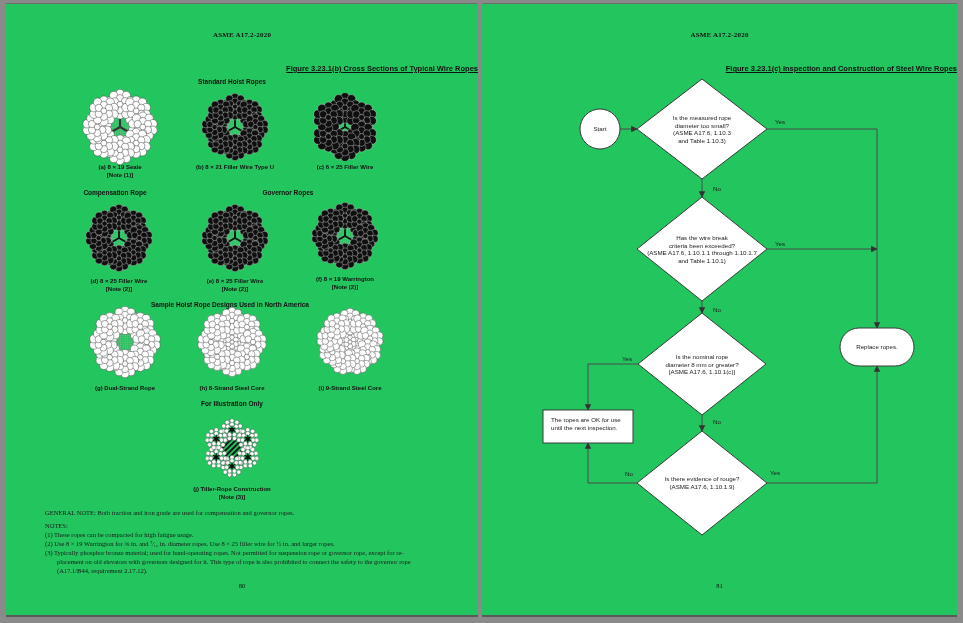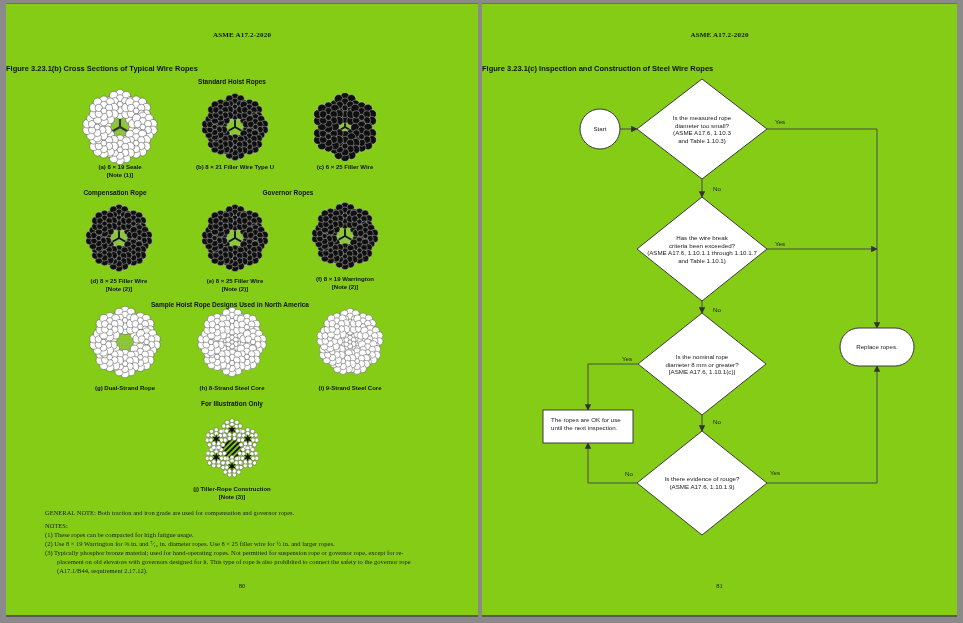--- a/index.html
+++ b/index.html
@@ -2,32 +2,32 @@
 <html><head>
 <meta charset="utf-8">
 <style>
   html,body{margin:0;padding:0;}
   body{
     width:963px;height:623px;position:relative;overflow:hidden;
     background:#8a8a8a;
     font-family:"Liberation Sans",sans-serif;
   }
   .page{
-    position:absolute;top:3px;height:614px;background:#84cc16;
+    position:absolute;top:3px;height:614px;background:#22c55e;
     box-sizing:border-box;border-bottom:2px solid #5a5a5a;border-top:1px solid #6f6f6f;
   }
   #pageL{left:6px;width:472px;}
   #pageR{left:482px;width:475px;}
   .hdr{
     position:absolute;left:0;width:100%;text-align:center;
     font:bold 7px "Liberation Serif",serif;letter-spacing:.2px;color:#111;
   }
   .fig-title{
-    position:absolute;left:0;width:100%;text-align:left;
-    font:bold 7.5px "Liberation Sans",sans-serif;color:#111;white-space:nowrap;
+    position:absolute;left:0;width:100%;text-align:right;
+    font:bold 7.5px "Liberation Sans",sans-serif;color:#111;white-space:nowrap;text-decoration:underline;
   }
   .sec{
     position:absolute;transform:translateX(-50%);white-space:nowrap;
     font:bold 6.5px "Liberation Sans",sans-serif;color:#111;
   }
   .rope-label{
     position:absolute;transform:translateX(-50%);text-align:center;white-space:nowrap;
     font:bold 6px/7.5px "Liberation Sans",sans-serif;color:#111;
   }
   .rope-svg{position:absolute;}

